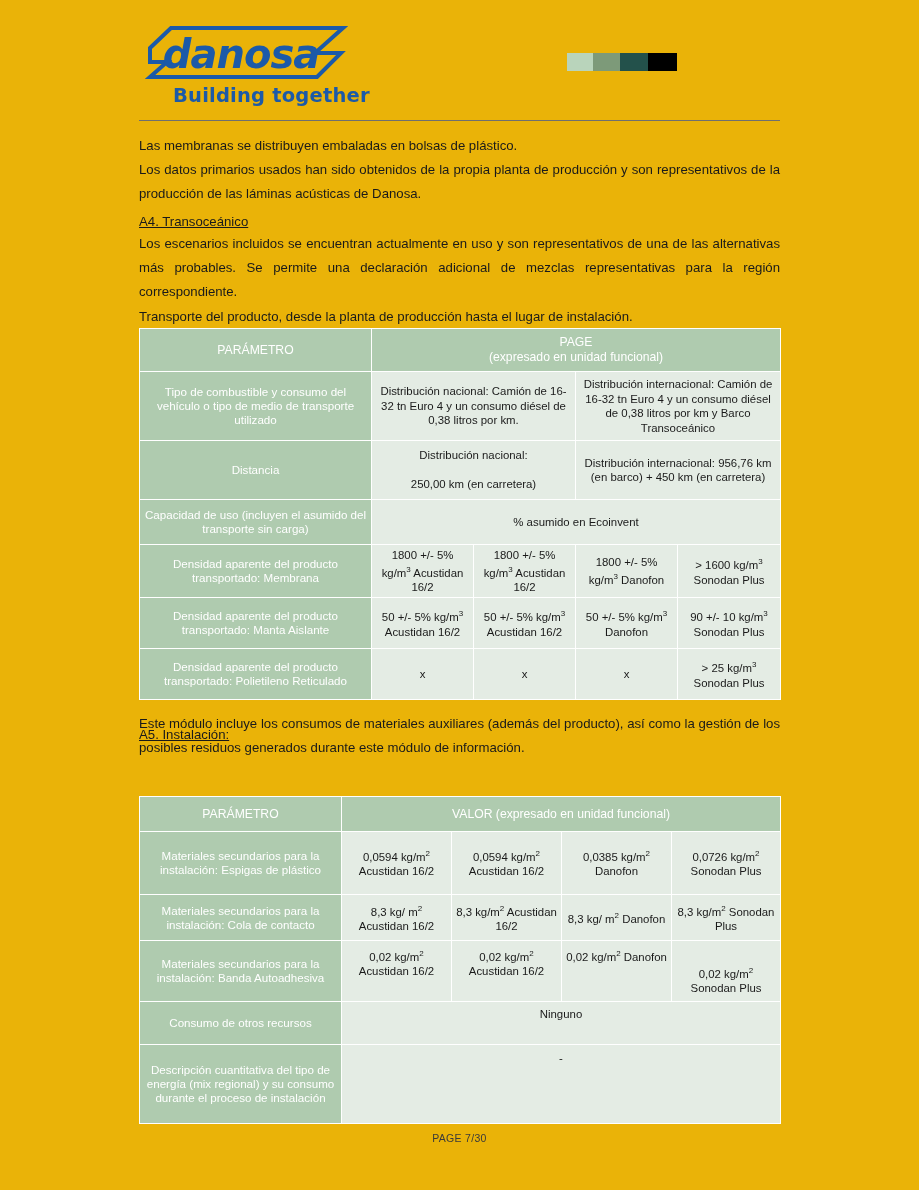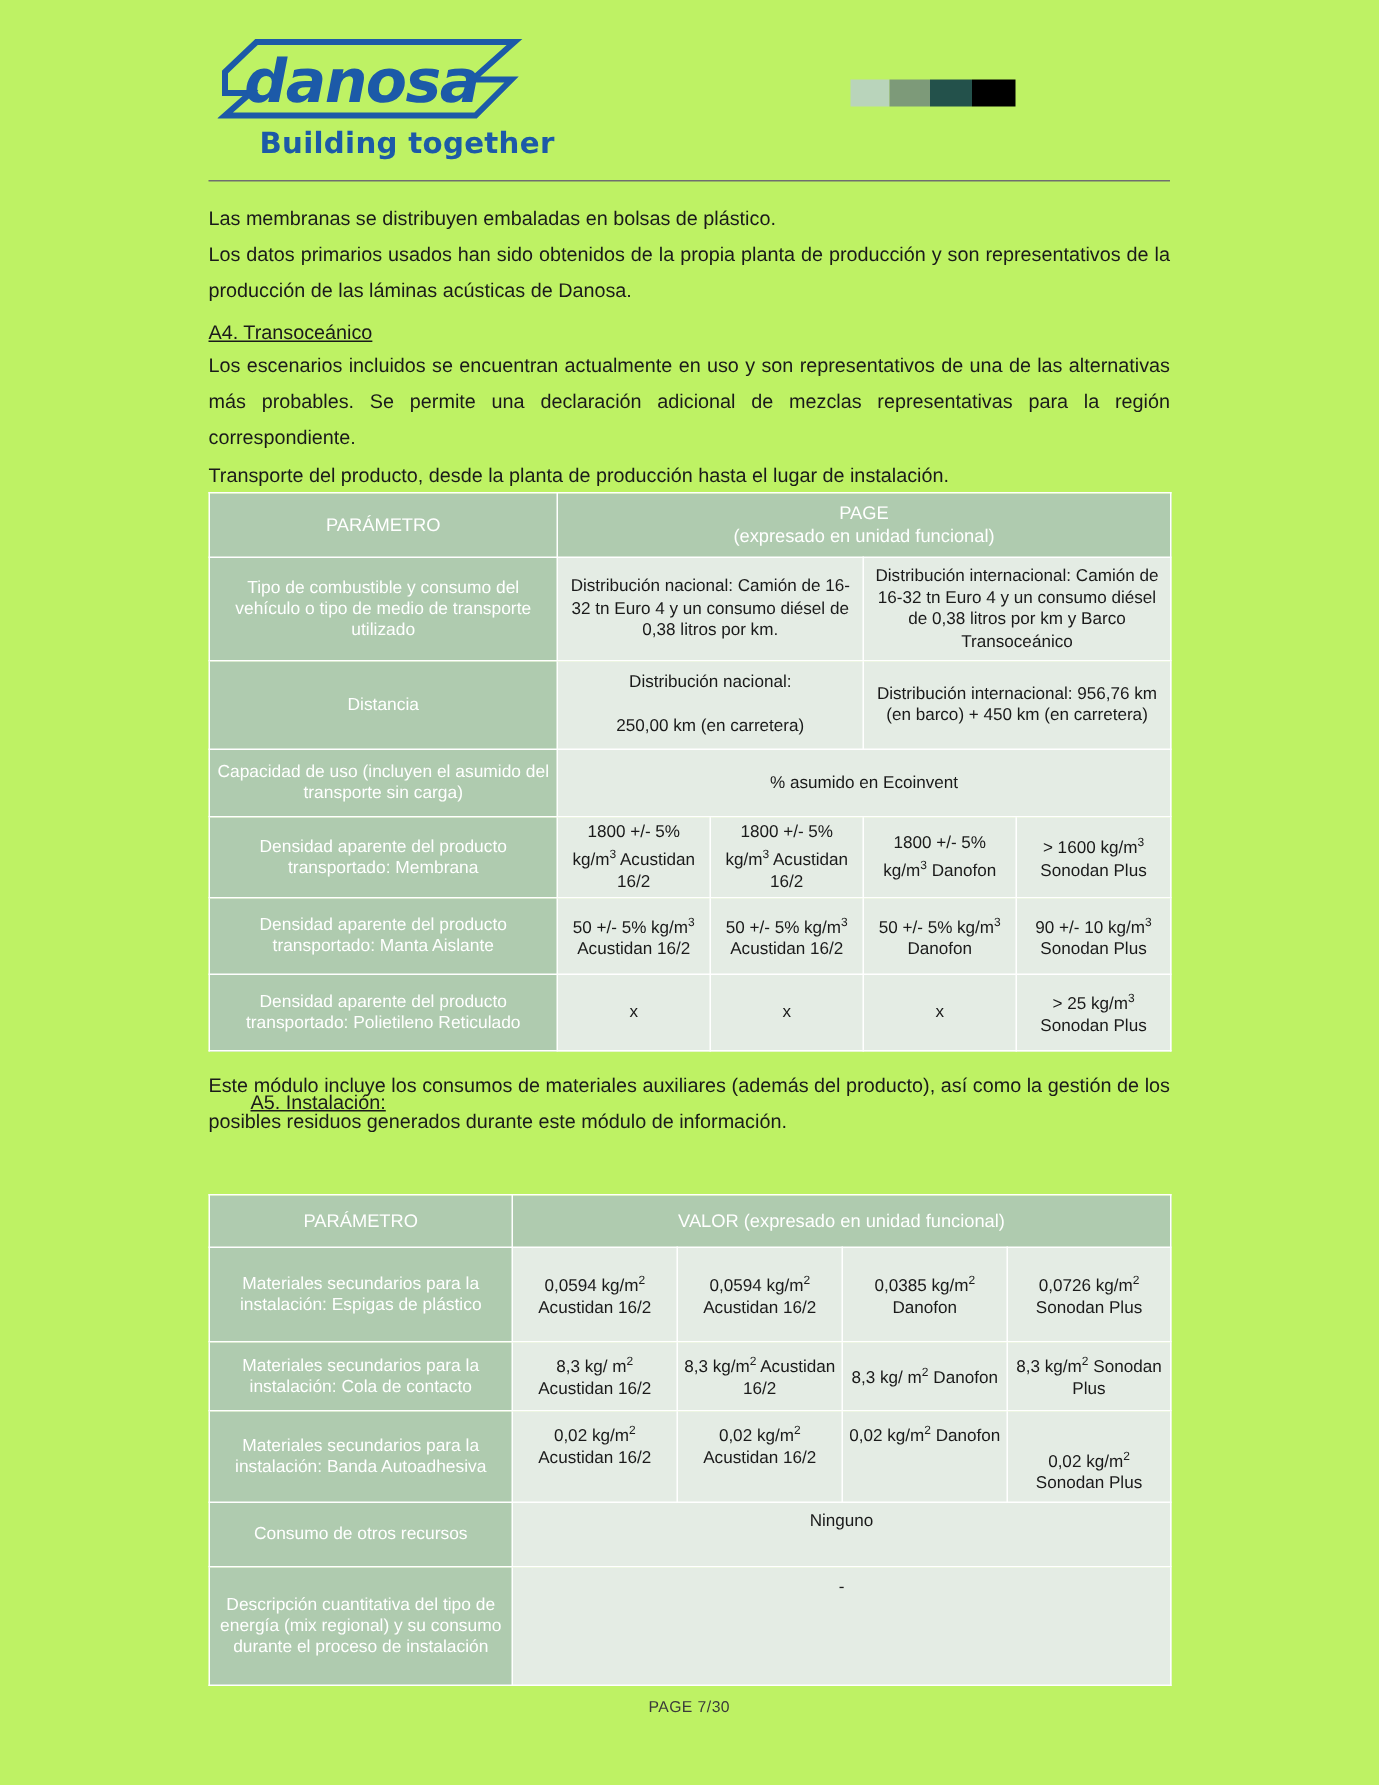--- a/index.html
+++ b/index.html
@@ -8,21 +8,21 @@
     background: #ffffff;
   }
   body {
     font-family: "Liberation Sans", sans-serif;
     color: #000000;
   }
   .page {
     position: relative;
     width: 919px;
     height: 1190px;
-    background: #bef264;
+    background: #eab308;
     overflow: hidden;
   }
 
   
   .header {
     position: absolute;
     left: 139px;
     top: 22px;
     width: 641px;
     height: 96px;
@@ -250,21 +250,21 @@
         <td class="pcell" style="height:44px">Densidad aparente del producto transportado: Polietileno Reticulado</td>
         <td class="vcell">x</td>
         <td class="vcell">x</td>
         <td class="vcell">x</td>
         <td class="vcell">&gt; 25 kg/m<sup>3</sup> Sonodan Plus</td>
       </tr>
 
     </tbody>
   </table>
 
-  <div class="sec-head" style="left:139px; top:725px;margin-left:28px;">A5. Instalación:</div>
+  <div class="sec-head" style="left:139px; top:725px;">A5. Instalación:</div>
 
   <div class="para just" style="left:139px; top:712px; width:641px;">Este módulo incluye los consumos de materiales auxiliares (además del producto), así como la gestión de los posibles residuos generados durante este módulo de información.</div>
 
   <table class="tbl" style="left:139px; top:796px; width:641px;">
     <colgroup>
       <col style="width:202px">
         <col style="width:110px">
         <col style="width:110px">
         <col style="width:110px">
         <col style="width:109px">

